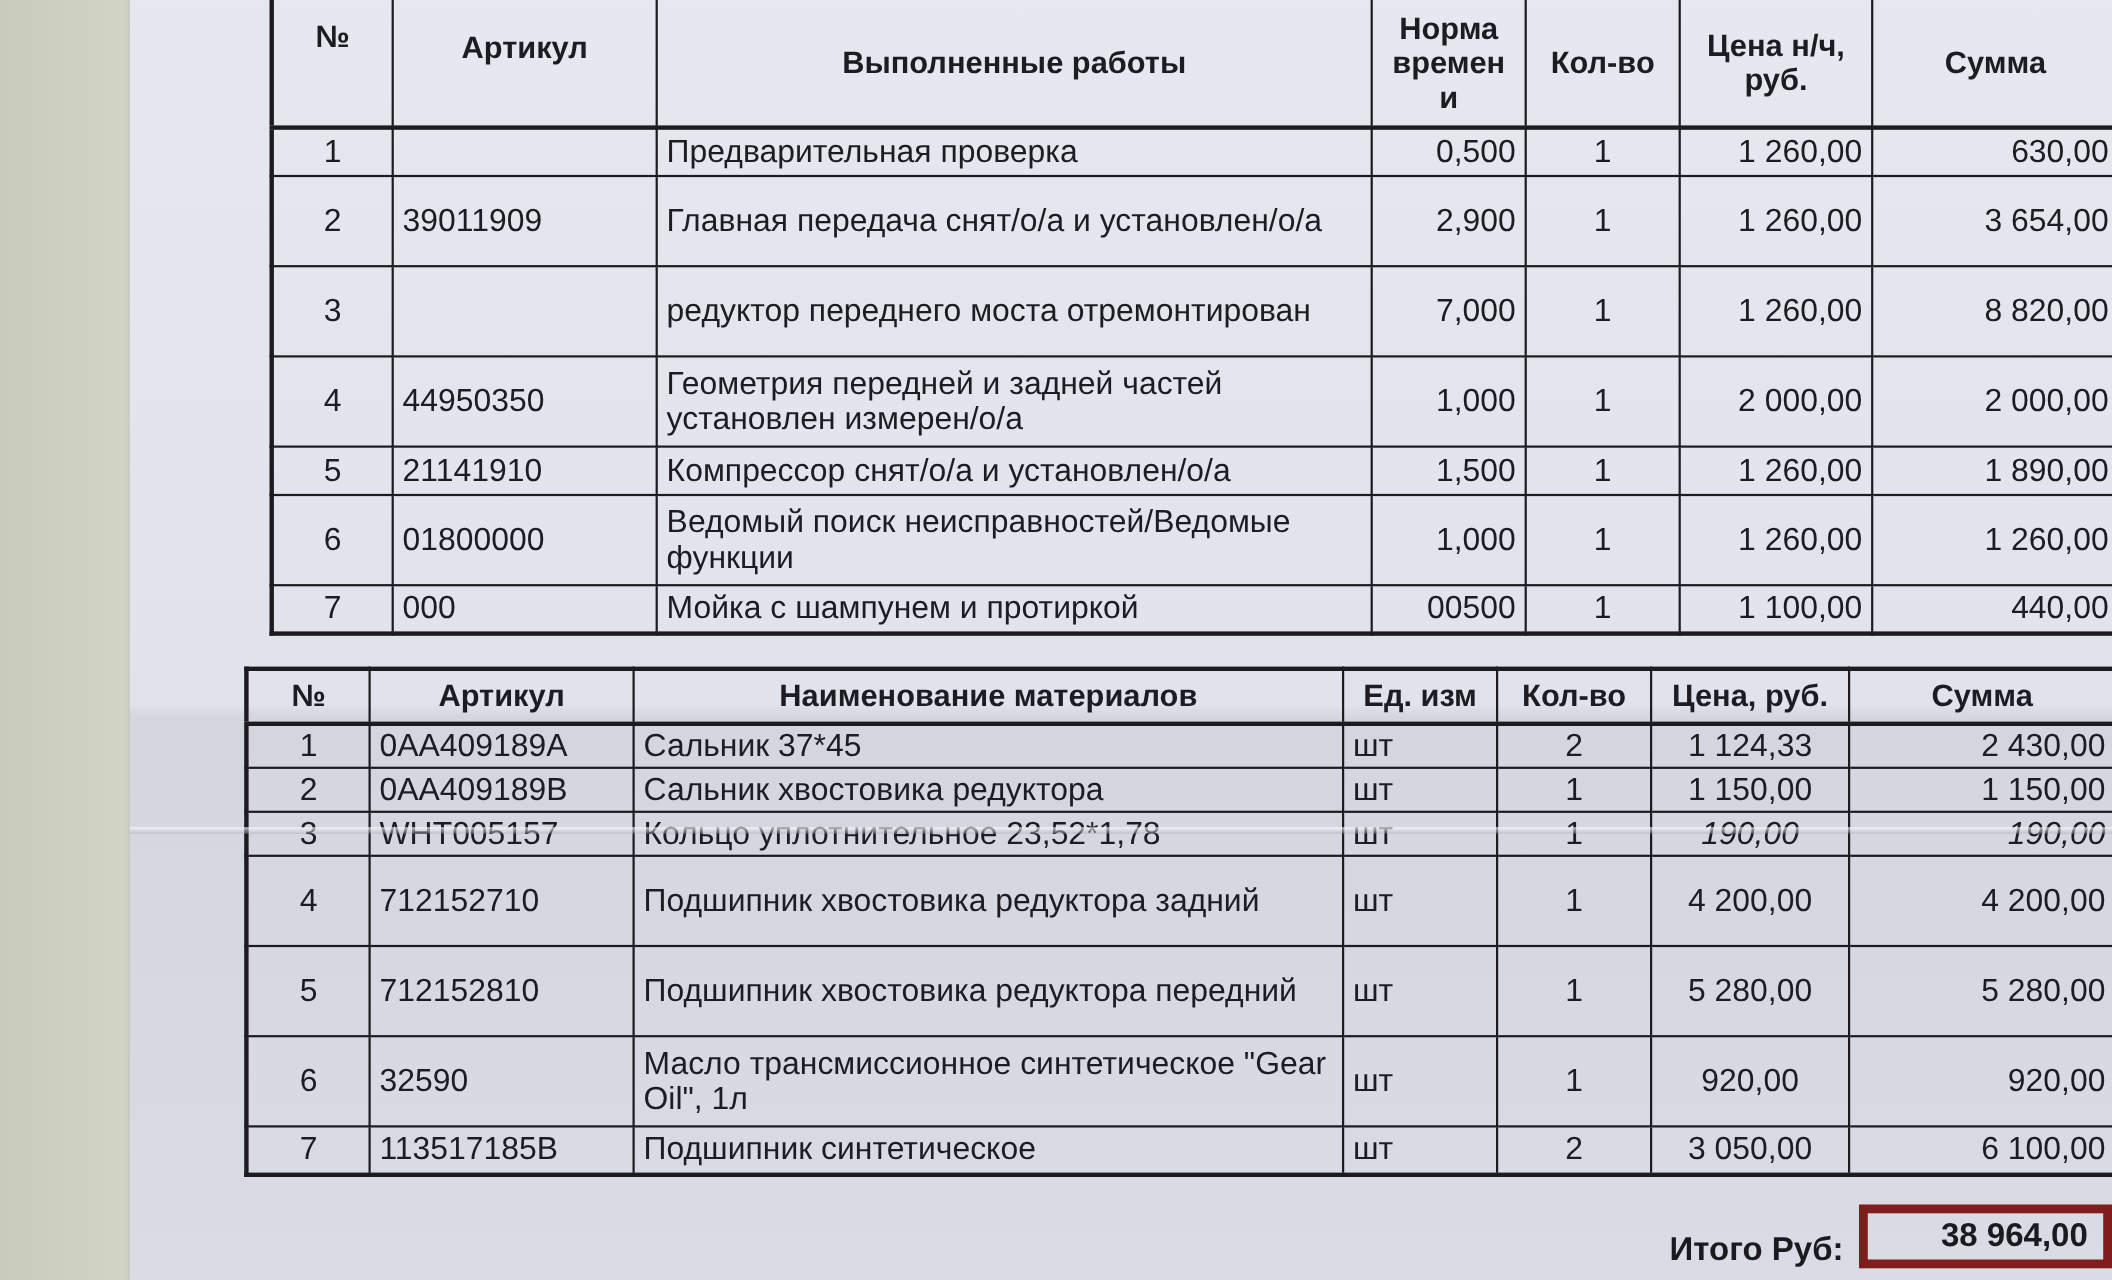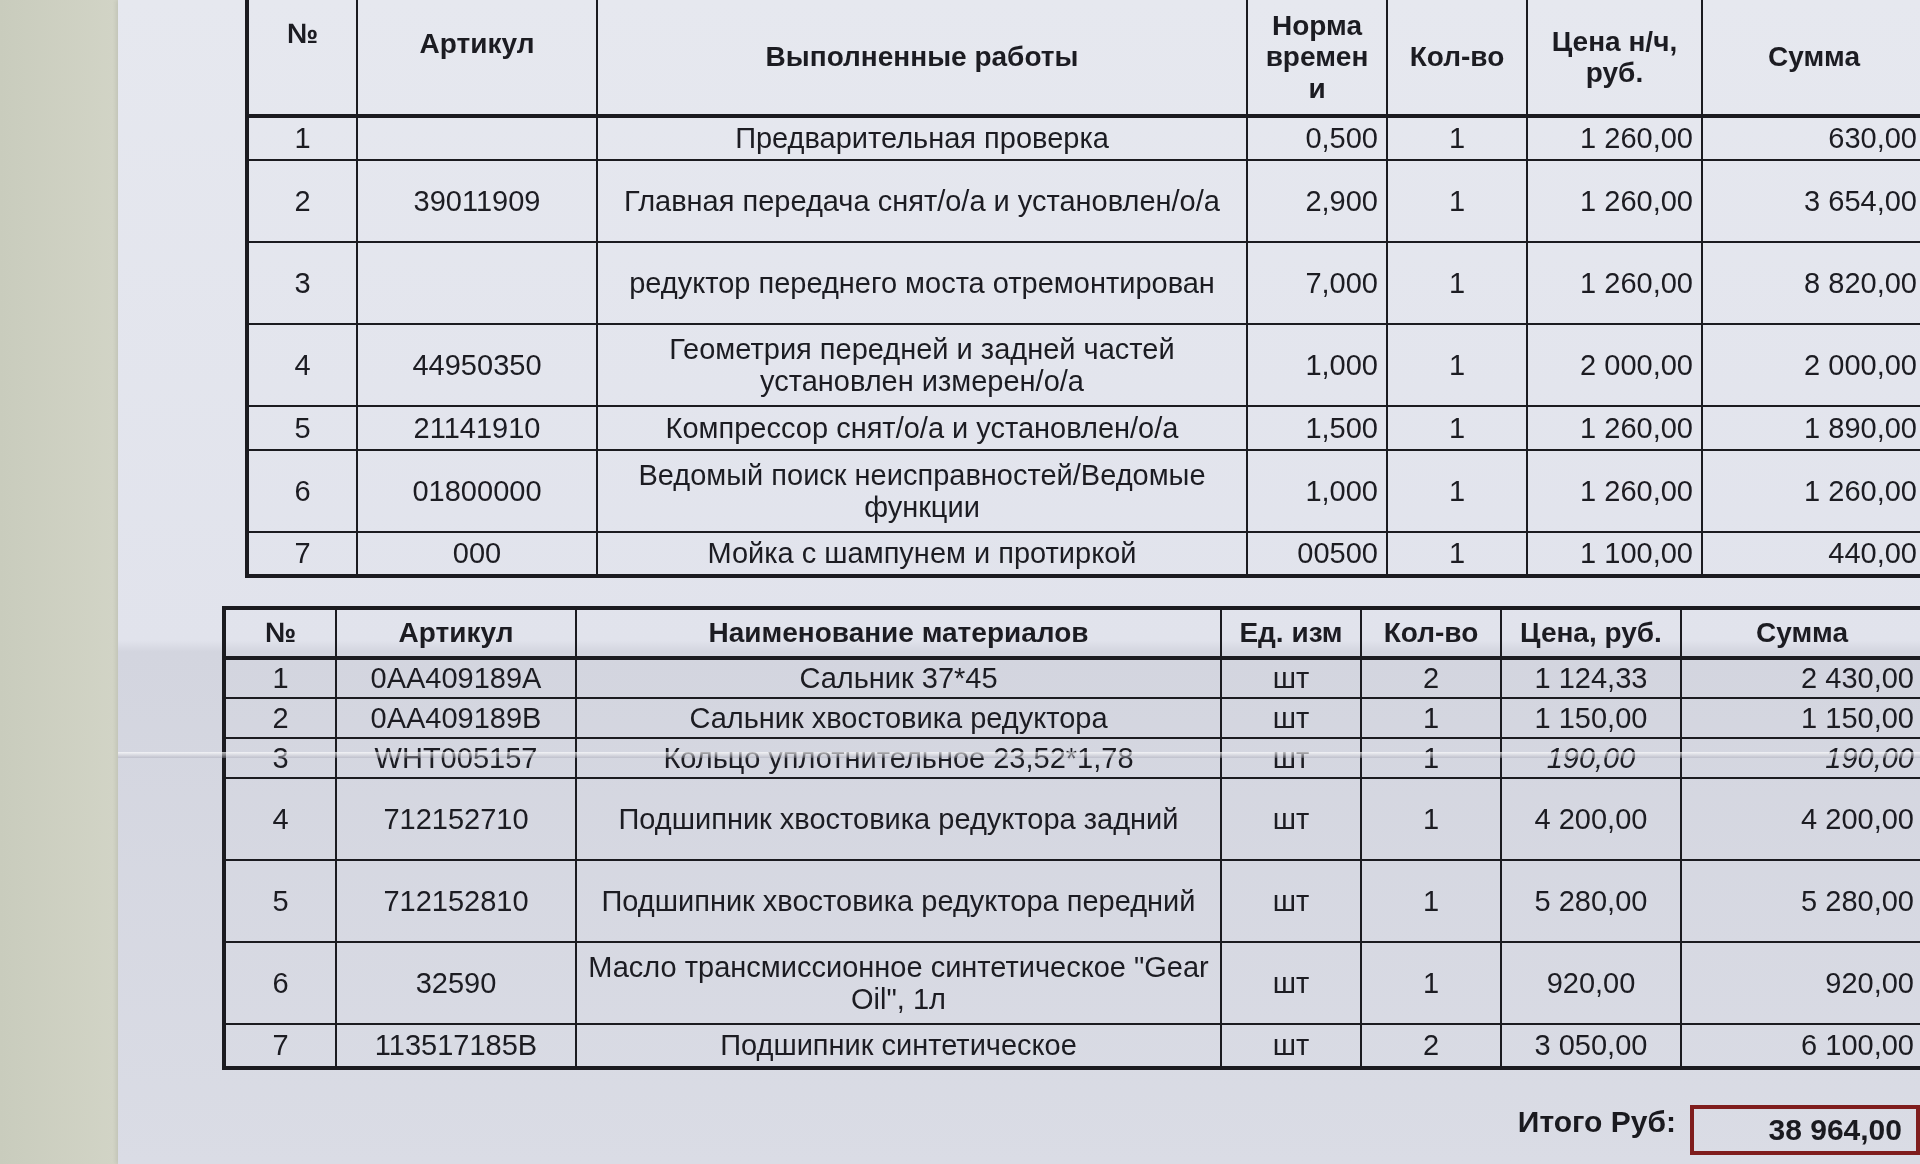--- a/index.html
+++ b/index.html
@@ -53,53 +53,53 @@
     table.grid th {
       font-weight: bold;
       text-align: center;
       font-size: 28px;
     }
     table.grid { border: 4px solid #1b1b20; }
     table.grid thead tr { border-bottom: 4px solid #1b1b20; }
 
     .c { text-align: center; }
     .r { text-align: right; }
-    .l { text-align: center; }
+    .l { text-align: left; }
     .wrap { white-space: normal !important; }
 
     #works {
       left: 245px; top: -4px;
       width: 1680px;
     }
     #works tbody tr td { height: auto; }
 
     #materials {
       left: 222px; top: 606px;
       width: 1700px;
     }
 
     .total {
       position: absolute;
       top: 1105px;
       left: 1300px;
       width: 620px;
       height: 48px;
       display: flex;
-      align-items: flex-start;
+      align-items: flex-end;
       justify-content: flex-end;
     }
     .total-label {
       font-weight: bold;
       font-size: 30px;
       margin-right: 14px;
     }
     .total-value {
       font-weight: bold;
       font-size: 30px;
-      border: 4px solid #7f1d1d;
+      border: 8px solid #7f1d1d;
       width: 230px;
       text-align: right;
       padding: 4px 14px 4px 0;
       box-sizing: border-box;
     }
     .italic { font-style: italic; }
   </style>
 </head>
 <body>
 

